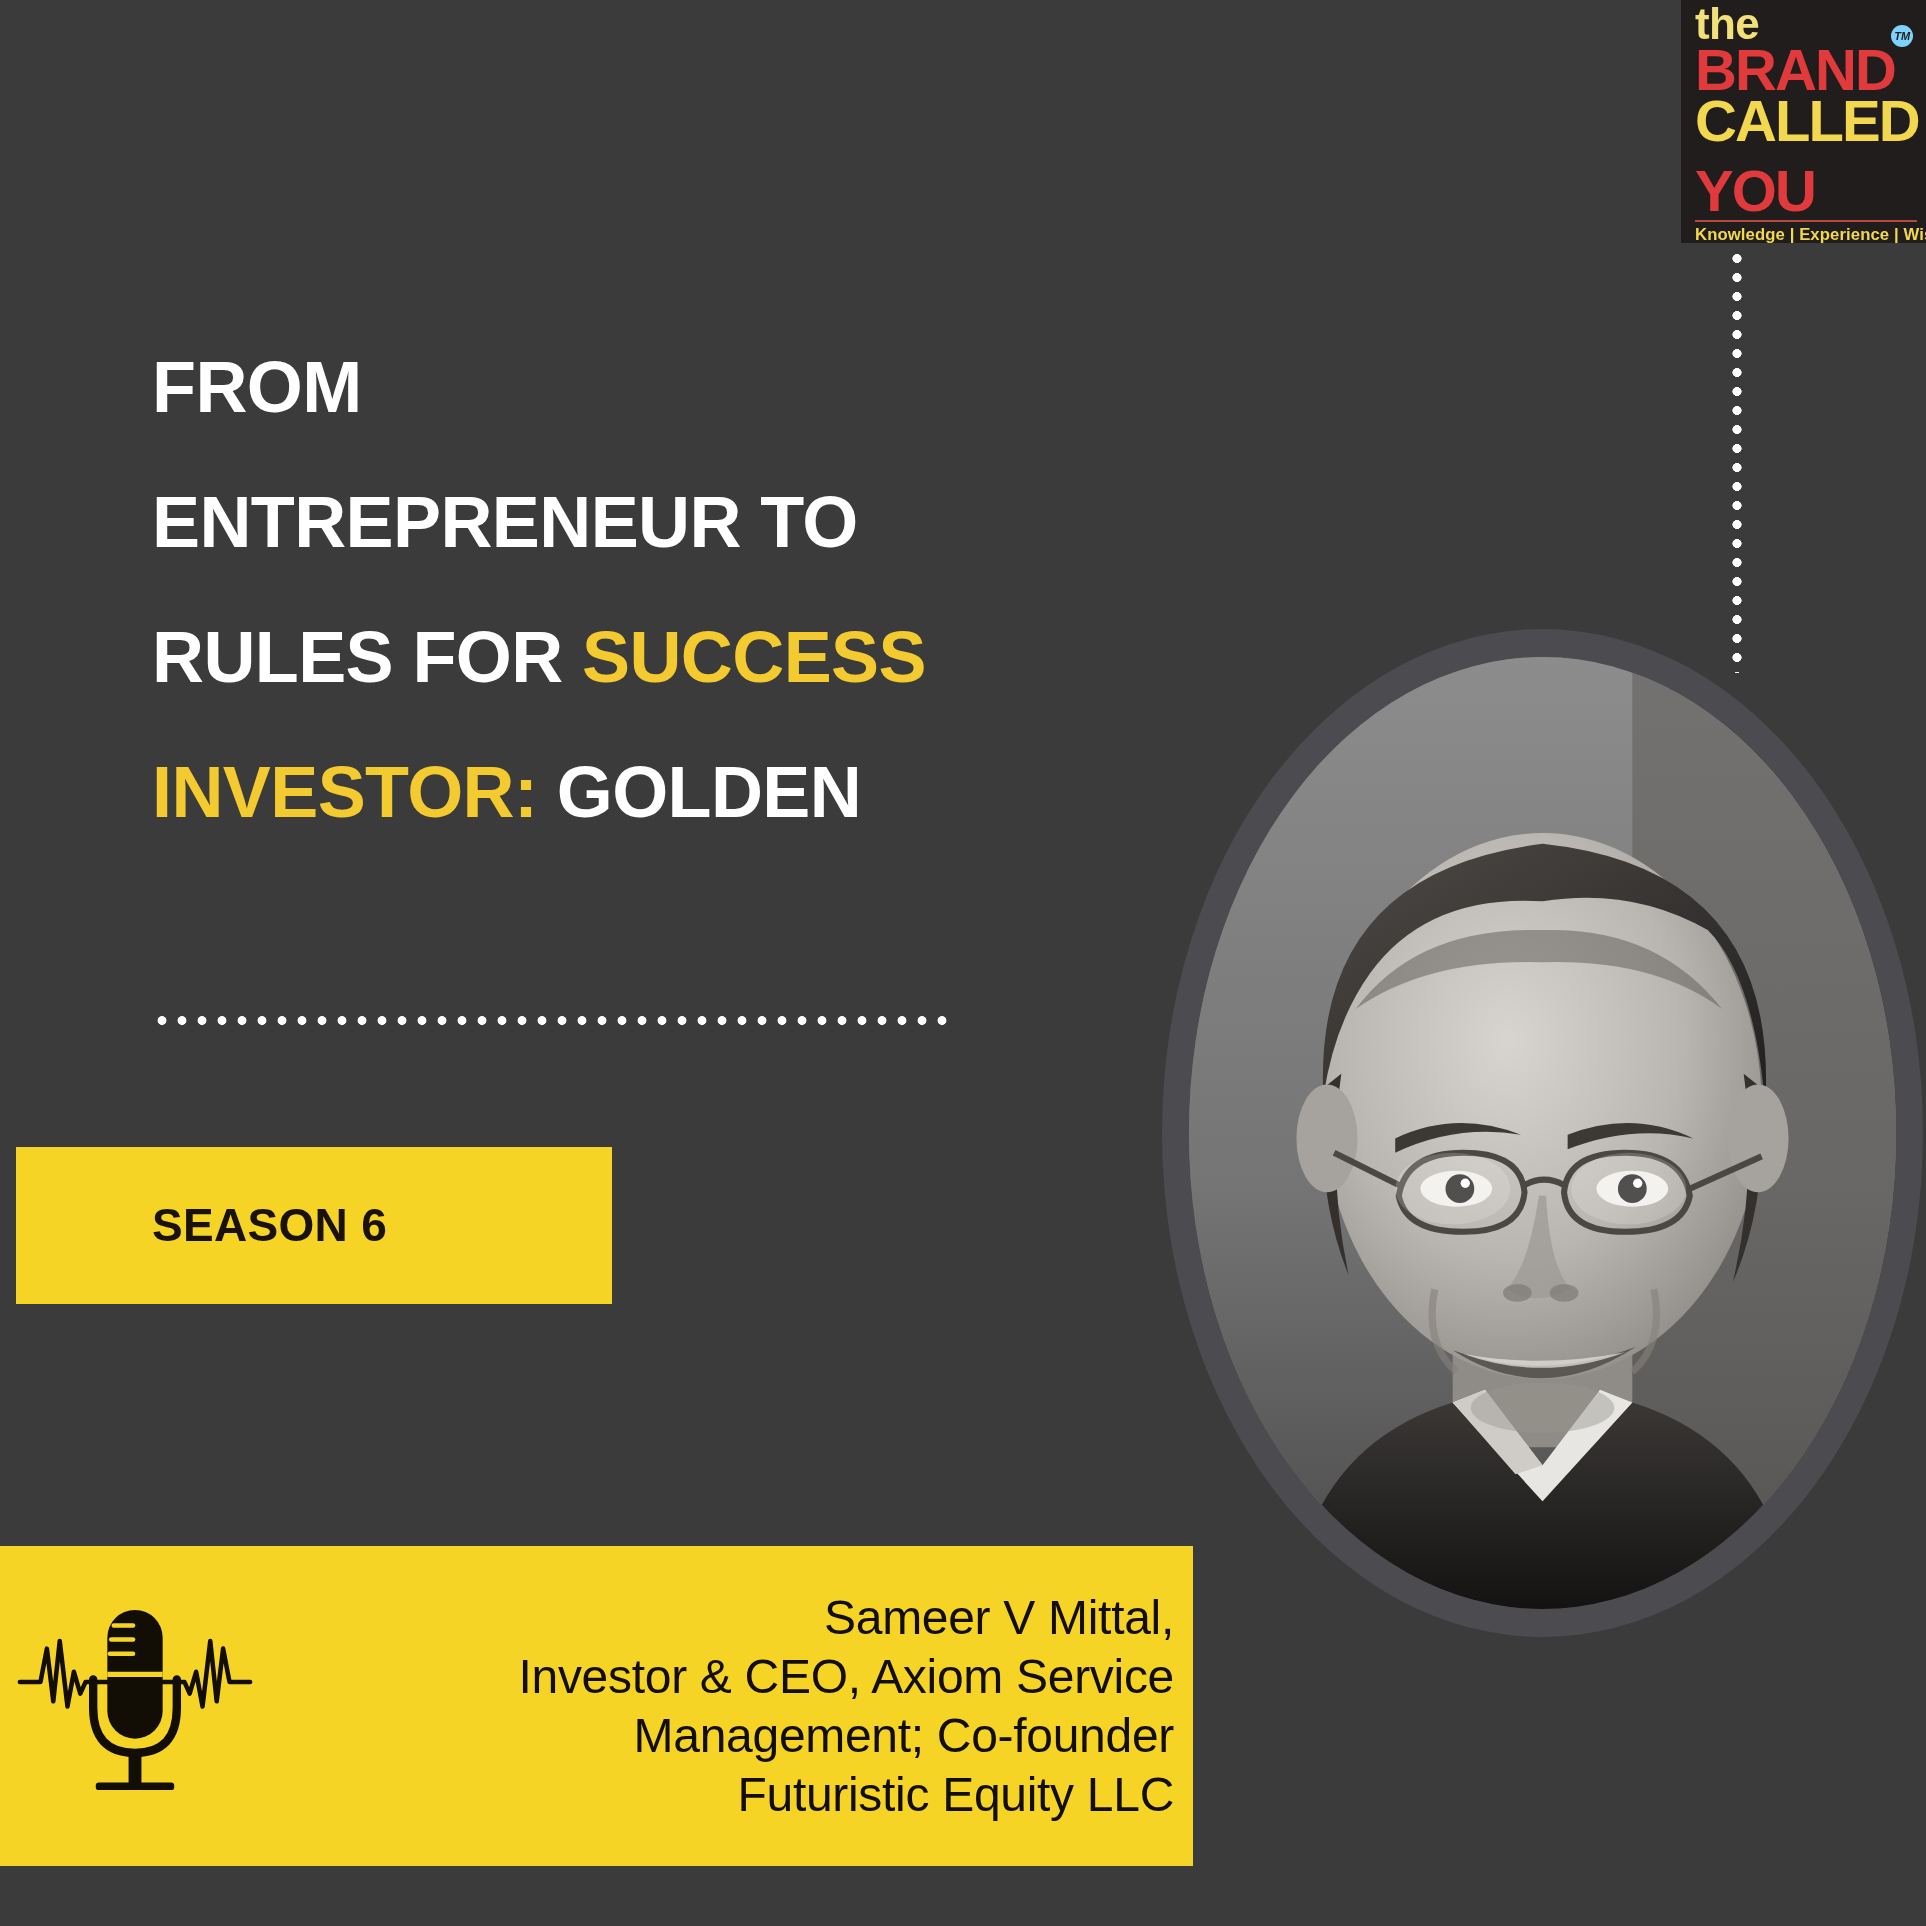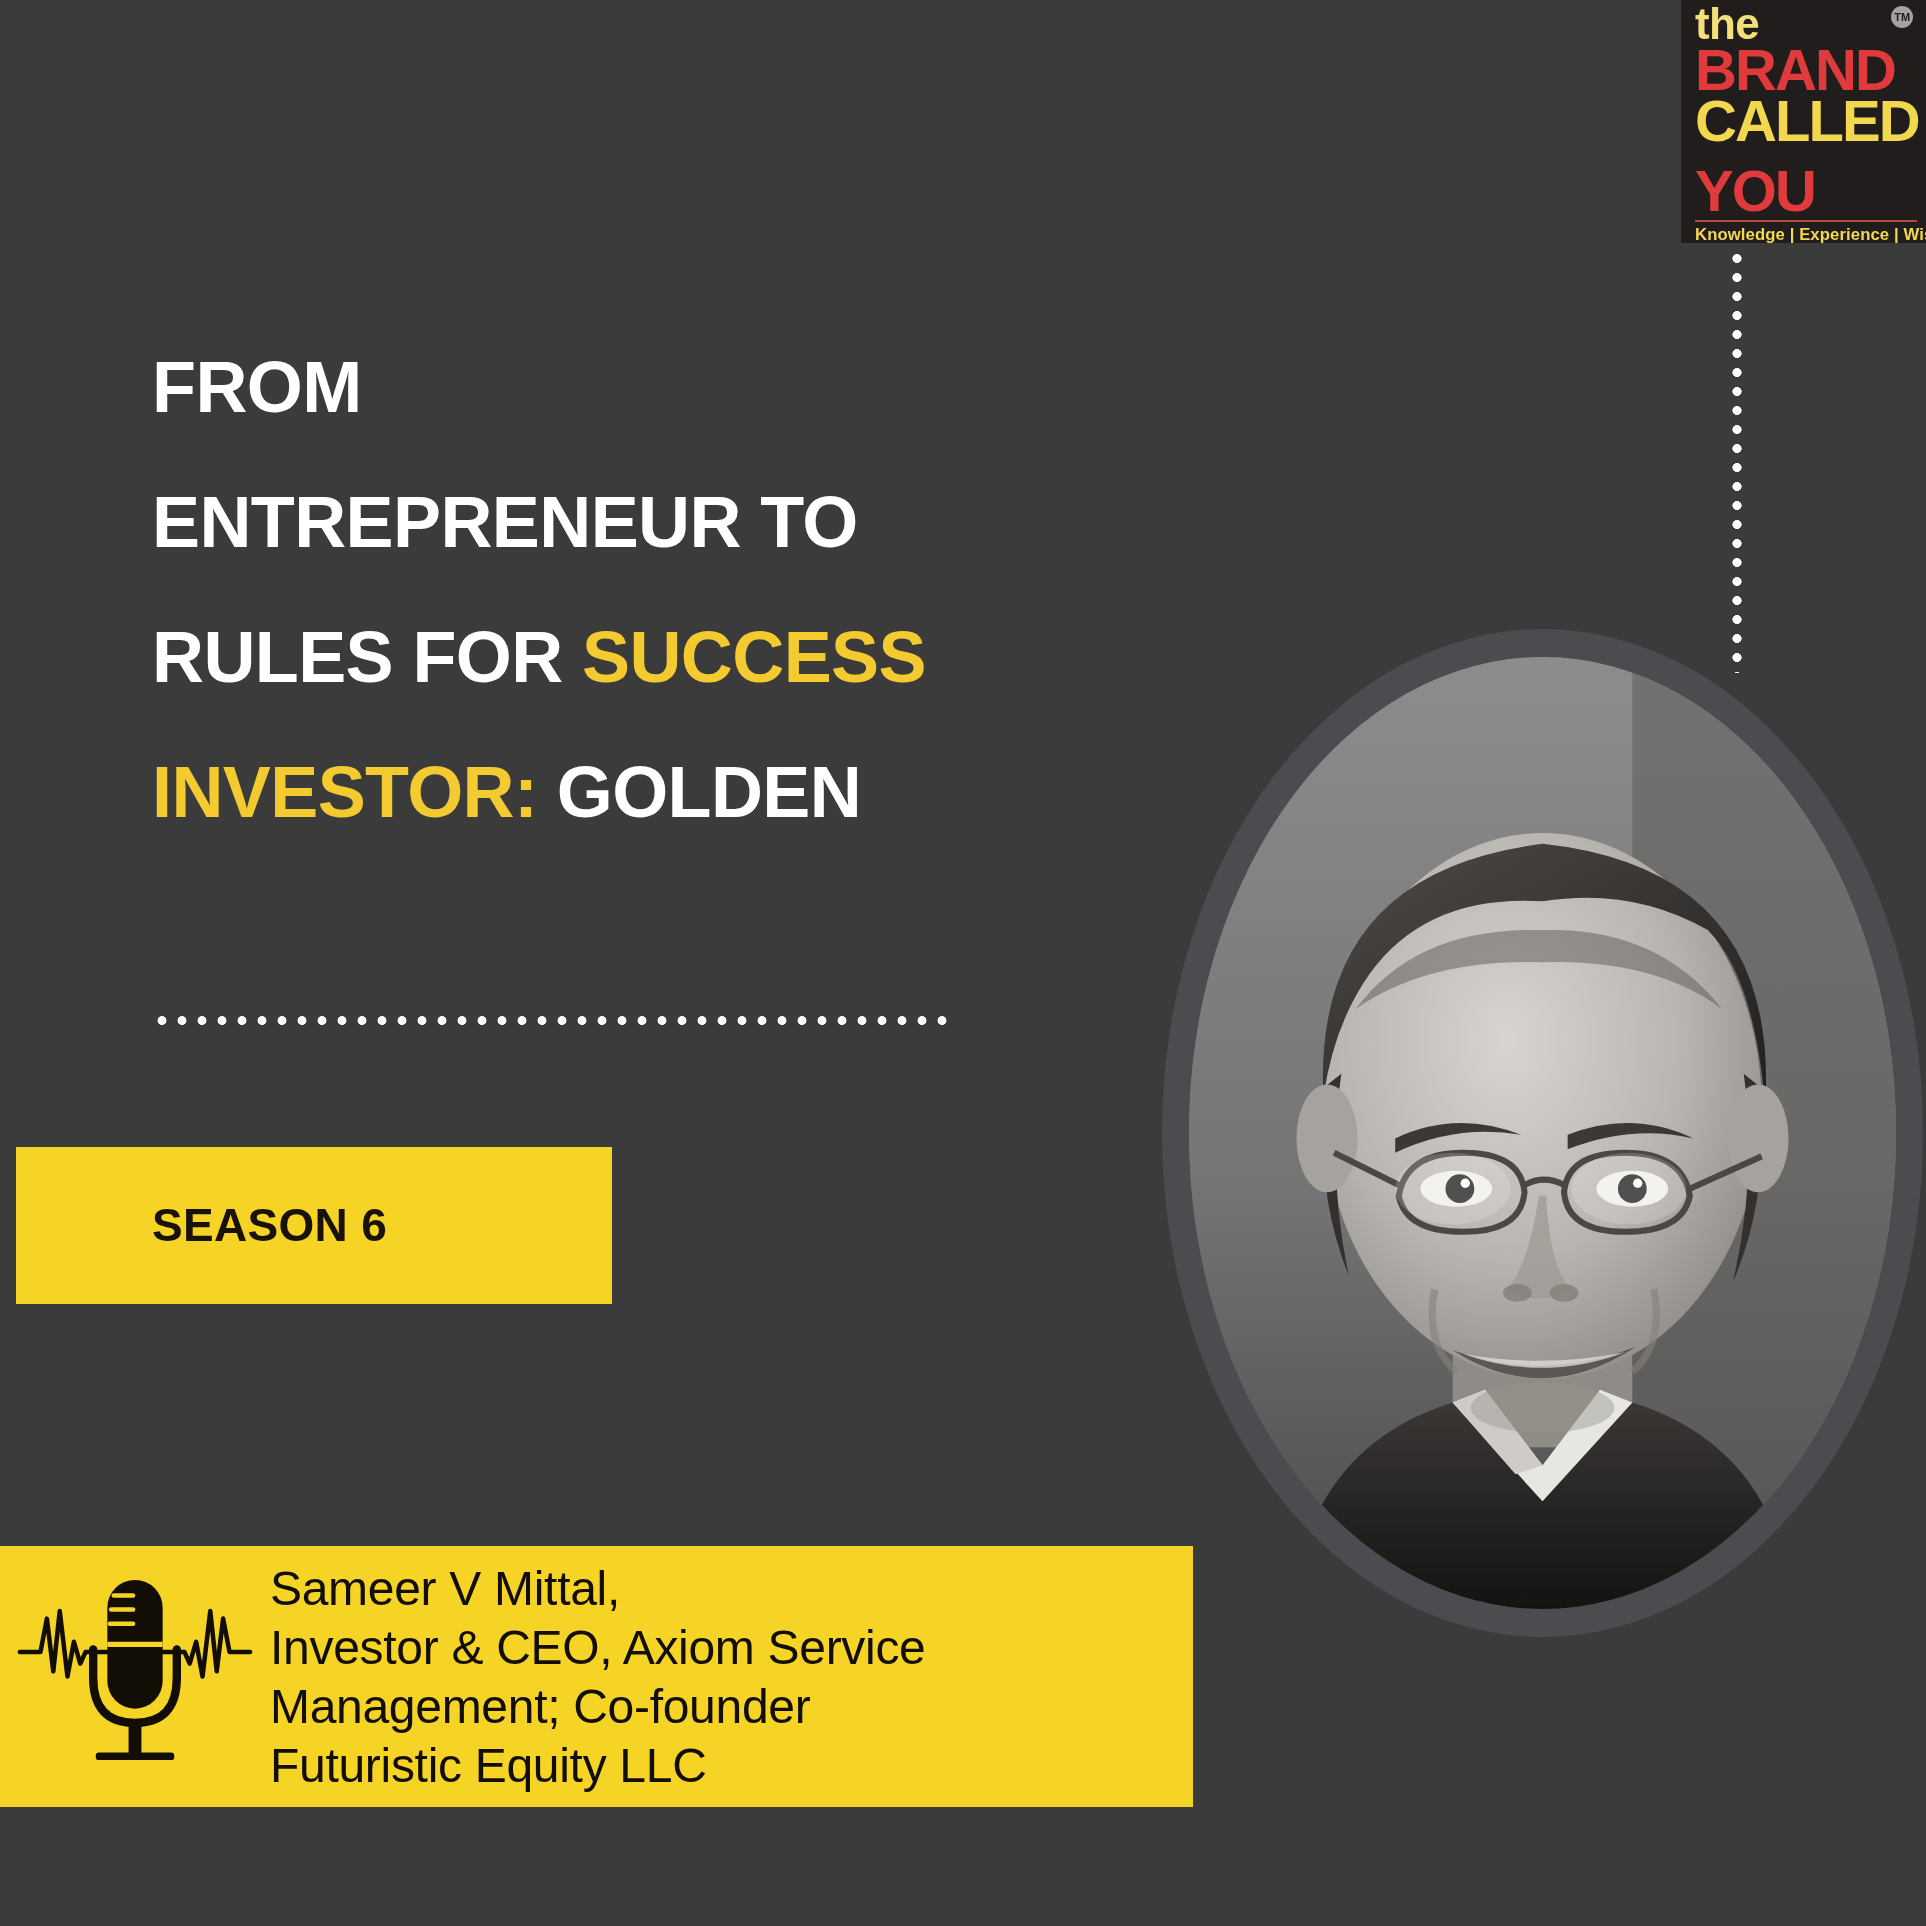--- a/index.html
+++ b/index.html
@@ -49,30 +49,31 @@
     line-height: 51px;
     letter-spacing: -1.9px;
     white-space: nowrap;
   }
   .logo-brand { color: #e03a3c; margin-top: 1.3px; }
   .logo-called { color: #f2d84f; }
   .logo-you { color: #e03a3c; margin-top: 19px; }
   .logo-tm {
     position: absolute;
     right: 3.9px;
-    top: 2px;
+    top: 21px;
     width: 22px;
     height: 22px;
     border-radius: 50%;
-    background: #a3a3a3;
+    background: #7dd3fc;
     color: #221d1d;
     font-size: 11px;
     font-weight: 700;
     line-height: 22px;
     text-align: center;
+    font-style: italic;
   }
   .logo-rule {
     height: 1.9px;
     background: #b5483f;
     margin: 3.9px 0 3.2px 0;
   }
   .logo-tagline {
     font-family: "Liberation Sans", sans-serif;
     font-weight: 700;
     font-size: 16.7px;
@@ -174,24 +175,25 @@
     letter-spacing: 0.3px;
     white-space: nowrap;
   }
 
   
   #guest-bar {
     position: absolute;
     left: 0;
     top: 1546px;
     width: 1193px;
-    height: 261px;
+    height: 320px;
     background: #f5d426;
     display: flex;
     align-items: center;
+    text-align: right;
   }
   #mic-icon {
     width: 270px;
     flex: 0 0 270px;
     display: flex;
     align-items: center;
     justify-content: center;
   }
   #mic-icon svg { display: block; width: 238px; height: 193px; }
   #guest-text {

